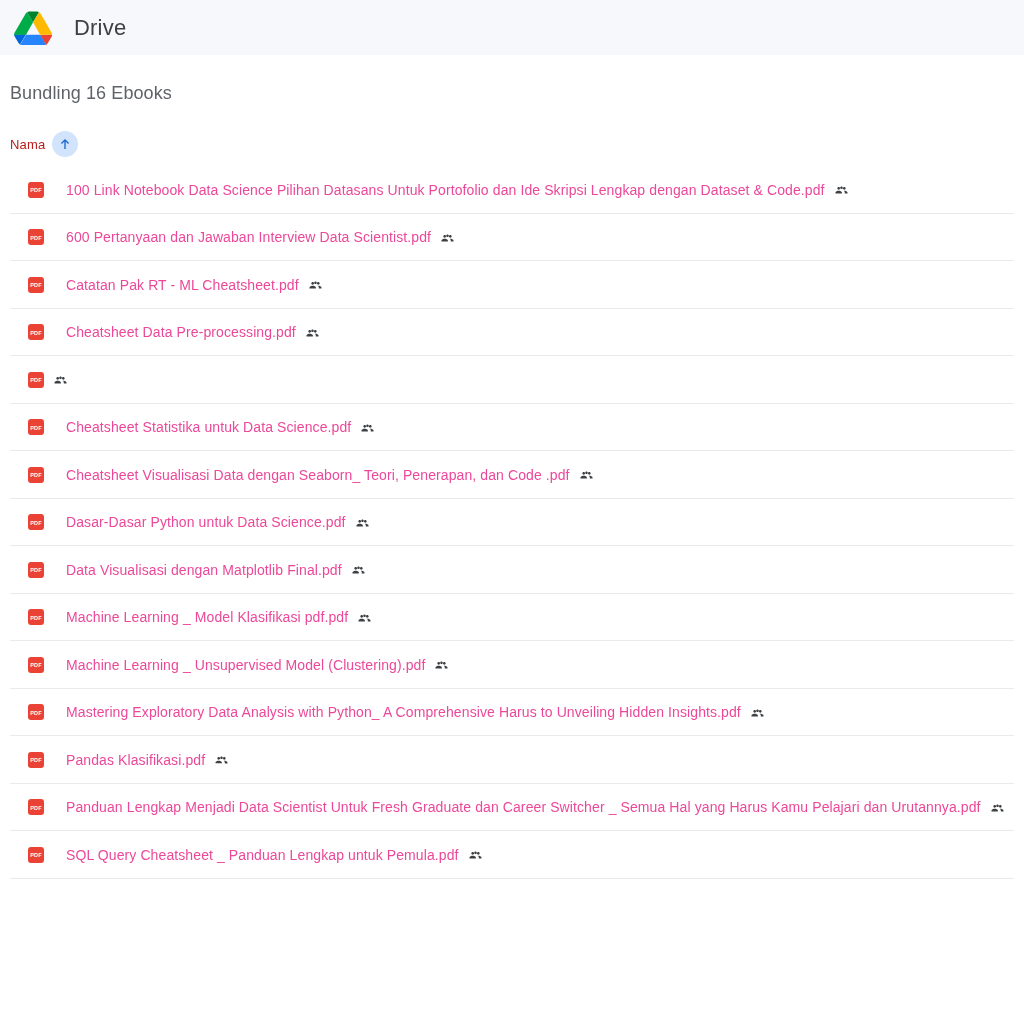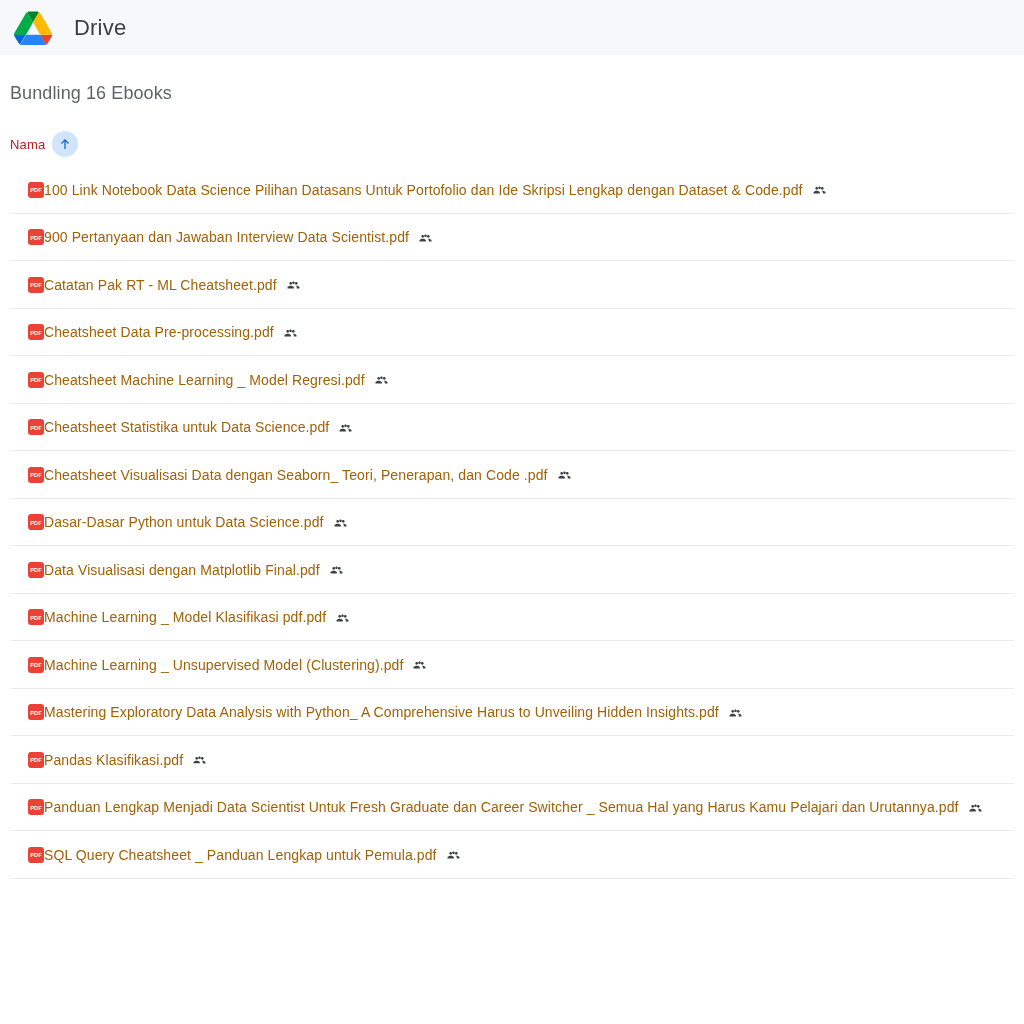--- a/index.html
+++ b/index.html
@@ -100,22 +100,23 @@
   .pdf-icon span {
     font-family: "Liberation Sans", sans-serif;
     font-size: 5.5px;
     font-weight: 700;
     color: #ffffff;
     letter-spacing: .2px;
     line-height: 1;
     transform: translateY(0.5px);
   }
   .file-name {
+    margin-left: 22px;
     font-size: 14px;
-    color: #a16207;
+    color: #ec4899;
     letter-spacing: .1px;
     white-space: nowrap;
     line-height: 20px;
     text-align: right;
   }
   .shared-icon {
     margin-left: 9px;
     flex: 0 0 auto;
     display: block;
   }
@@ -161,21 +162,21 @@
           <svg width="15" height="15" viewBox="0 0 24 24" xmlns="http://www.w3.org/2000/svg">
             <path fill="#3c4043" d="M16.5 12.3c1.22 0 2.2-.99 2.2-2.2s-.98-2.2-2.2-2.2-2.2.99-2.2 2.2.98 2.2 2.2 2.2zm-9 0c1.22 0 2.2-.99 2.2-2.2S8.72 7.9 7.5 7.9 5.3 8.89 5.3 10.1s.98 2.2 2.2 2.2zm0 1.6C5.79 13.9 2.4 14.76 2.4 16.47v1.73h10.2v-1.73c0-1.71-3.39-2.57-5.1-2.57zm9 0c-.21 0-.45.01-.7.04.85.62 1.45 1.45 1.45 2.53v1.73h4.35v-1.73c0-1.71-3.39-2.57-5.1-2.57z"></path>
             <path fill="#3c4043" d="M12 11.1c1.13 0 2.05-.92 2.05-2.05S13.13 7 12 7s-2.05.92-2.05 2.05S10.87 11.1 12 11.1z"></path>
           </svg>
         </span>
       </div>
       <div class="file-row">
         <span class="pdf-icon">
           <span>PDF</span>
         </span>
-        <span class="file-name">900 Pertanyaan dan Jawaban Interview Data Scientist.pdf</span>
+        <span class="file-name">600 Pertanyaan dan Jawaban Interview Data Scientist.pdf</span>
         <span class="shared-icon">
           <svg width="15" height="15" viewBox="0 0 24 24" xmlns="http://www.w3.org/2000/svg">
             <path fill="#3c4043" d="M16.5 12.3c1.22 0 2.2-.99 2.2-2.2s-.98-2.2-2.2-2.2-2.2.99-2.2 2.2.98 2.2 2.2 2.2zm-9 0c1.22 0 2.2-.99 2.2-2.2S8.72 7.9 7.5 7.9 5.3 8.89 5.3 10.1s.98 2.2 2.2 2.2zm0 1.6C5.79 13.9 2.4 14.76 2.4 16.47v1.73h10.2v-1.73c0-1.71-3.39-2.57-5.1-2.57zm9 0c-.21 0-.45.01-.7.04.85.62 1.45 1.45 1.45 2.53v1.73h4.35v-1.73c0-1.71-3.39-2.57-5.1-2.57z"></path>
             <path fill="#3c4043" d="M12 11.1c1.13 0 2.05-.92 2.05-2.05S13.13 7 12 7s-2.05.92-2.05 2.05S10.87 11.1 12 11.1z"></path>
           </svg>
         </span>
       </div>
       <div class="file-row">
         <span class="pdf-icon">
           <span>PDF</span>
@@ -197,21 +198,20 @@
           <svg width="15" height="15" viewBox="0 0 24 24" xmlns="http://www.w3.org/2000/svg">
             <path fill="#3c4043" d="M16.5 12.3c1.22 0 2.2-.99 2.2-2.2s-.98-2.2-2.2-2.2-2.2.99-2.2 2.2.98 2.2 2.2 2.2zm-9 0c1.22 0 2.2-.99 2.2-2.2S8.72 7.9 7.5 7.9 5.3 8.89 5.3 10.1s.98 2.2 2.2 2.2zm0 1.6C5.79 13.9 2.4 14.76 2.4 16.47v1.73h10.2v-1.73c0-1.71-3.39-2.57-5.1-2.57zm9 0c-.21 0-.45.01-.7.04.85.62 1.45 1.45 1.45 2.53v1.73h4.35v-1.73c0-1.71-3.39-2.57-5.1-2.57z"></path>
             <path fill="#3c4043" d="M12 11.1c1.13 0 2.05-.92 2.05-2.05S13.13 7 12 7s-2.05.92-2.05 2.05S10.87 11.1 12 11.1z"></path>
           </svg>
         </span>
       </div>
       <div class="file-row">
         <span class="pdf-icon">
           <span>PDF</span>
         </span>
-        <span class="file-name">Cheatsheet Machine Learning _ Model Regresi.pdf</span>
         <span class="shared-icon">
           <svg width="15" height="15" viewBox="0 0 24 24" xmlns="http://www.w3.org/2000/svg">
             <path fill="#3c4043" d="M16.5 12.3c1.22 0 2.2-.99 2.2-2.2s-.98-2.2-2.2-2.2-2.2.99-2.2 2.2.98 2.2 2.2 2.2zm-9 0c1.22 0 2.2-.99 2.2-2.2S8.72 7.9 7.5 7.9 5.3 8.89 5.3 10.1s.98 2.2 2.2 2.2zm0 1.6C5.79 13.9 2.4 14.76 2.4 16.47v1.73h10.2v-1.73c0-1.71-3.39-2.57-5.1-2.57zm9 0c-.21 0-.45.01-.7.04.85.62 1.45 1.45 1.45 2.53v1.73h4.35v-1.73c0-1.71-3.39-2.57-5.1-2.57z"></path>
             <path fill="#3c4043" d="M12 11.1c1.13 0 2.05-.92 2.05-2.05S13.13 7 12 7s-2.05.92-2.05 2.05S10.87 11.1 12 11.1z"></path>
           </svg>
         </span>
       </div>
       <div class="file-row">
         <span class="pdf-icon">
           <span>PDF</span>

